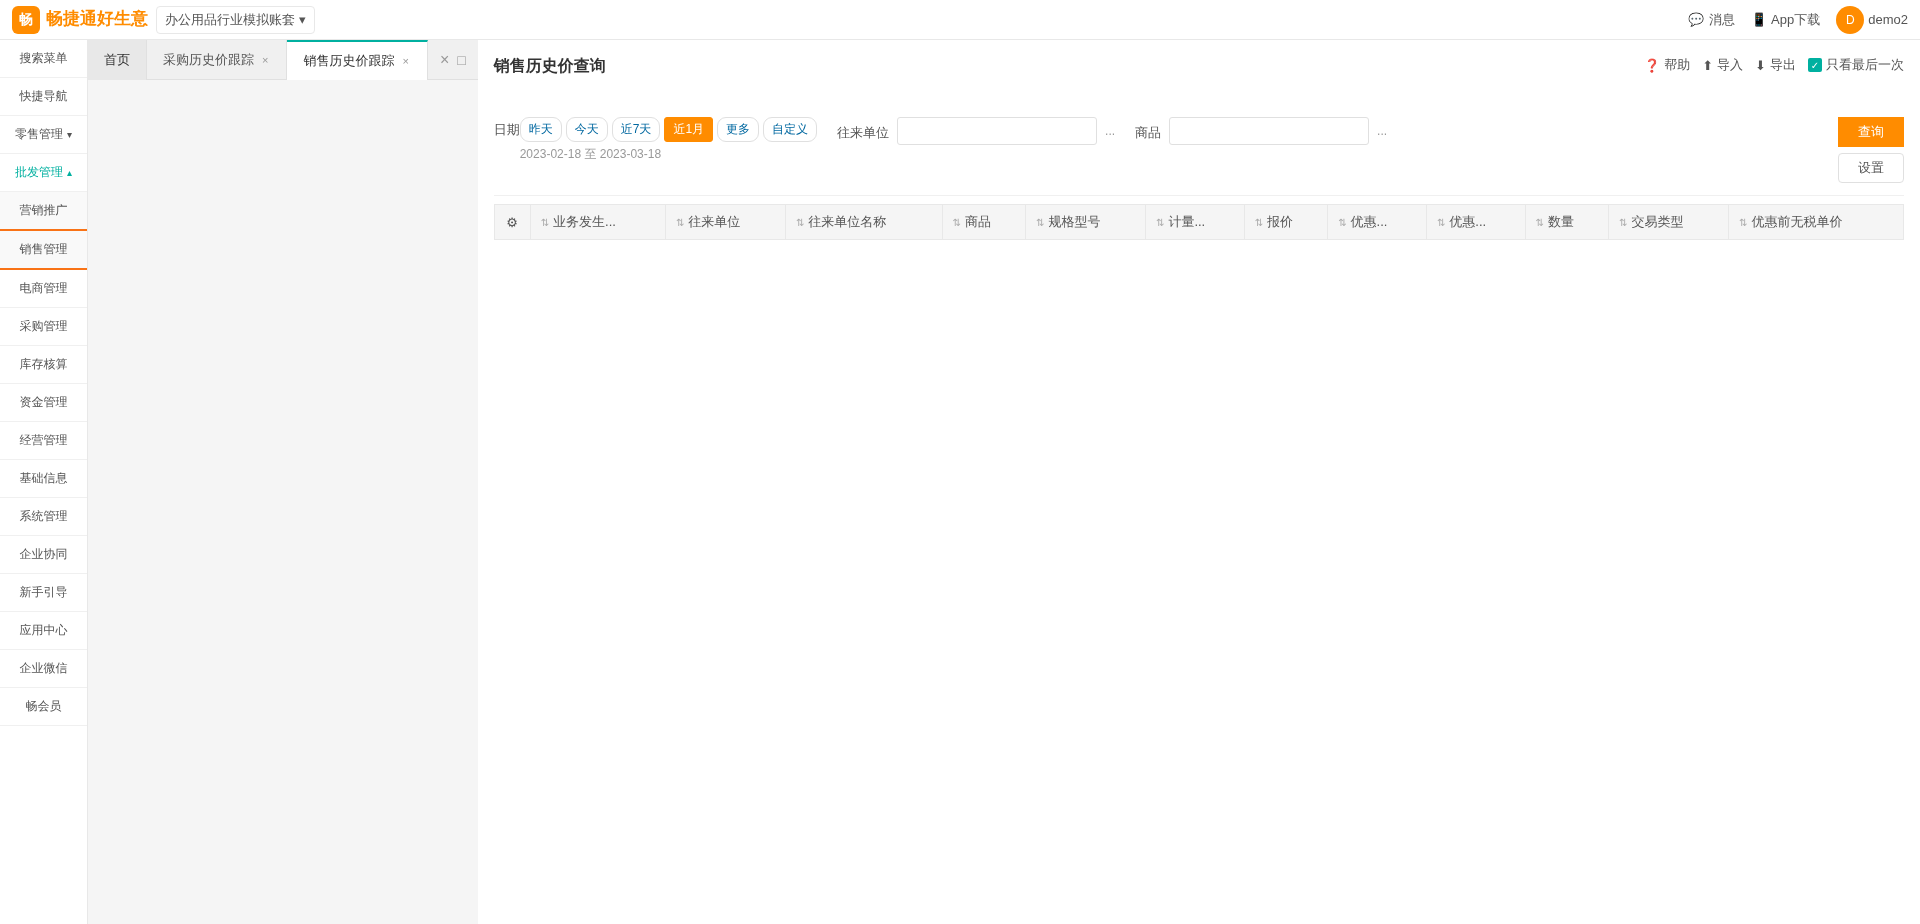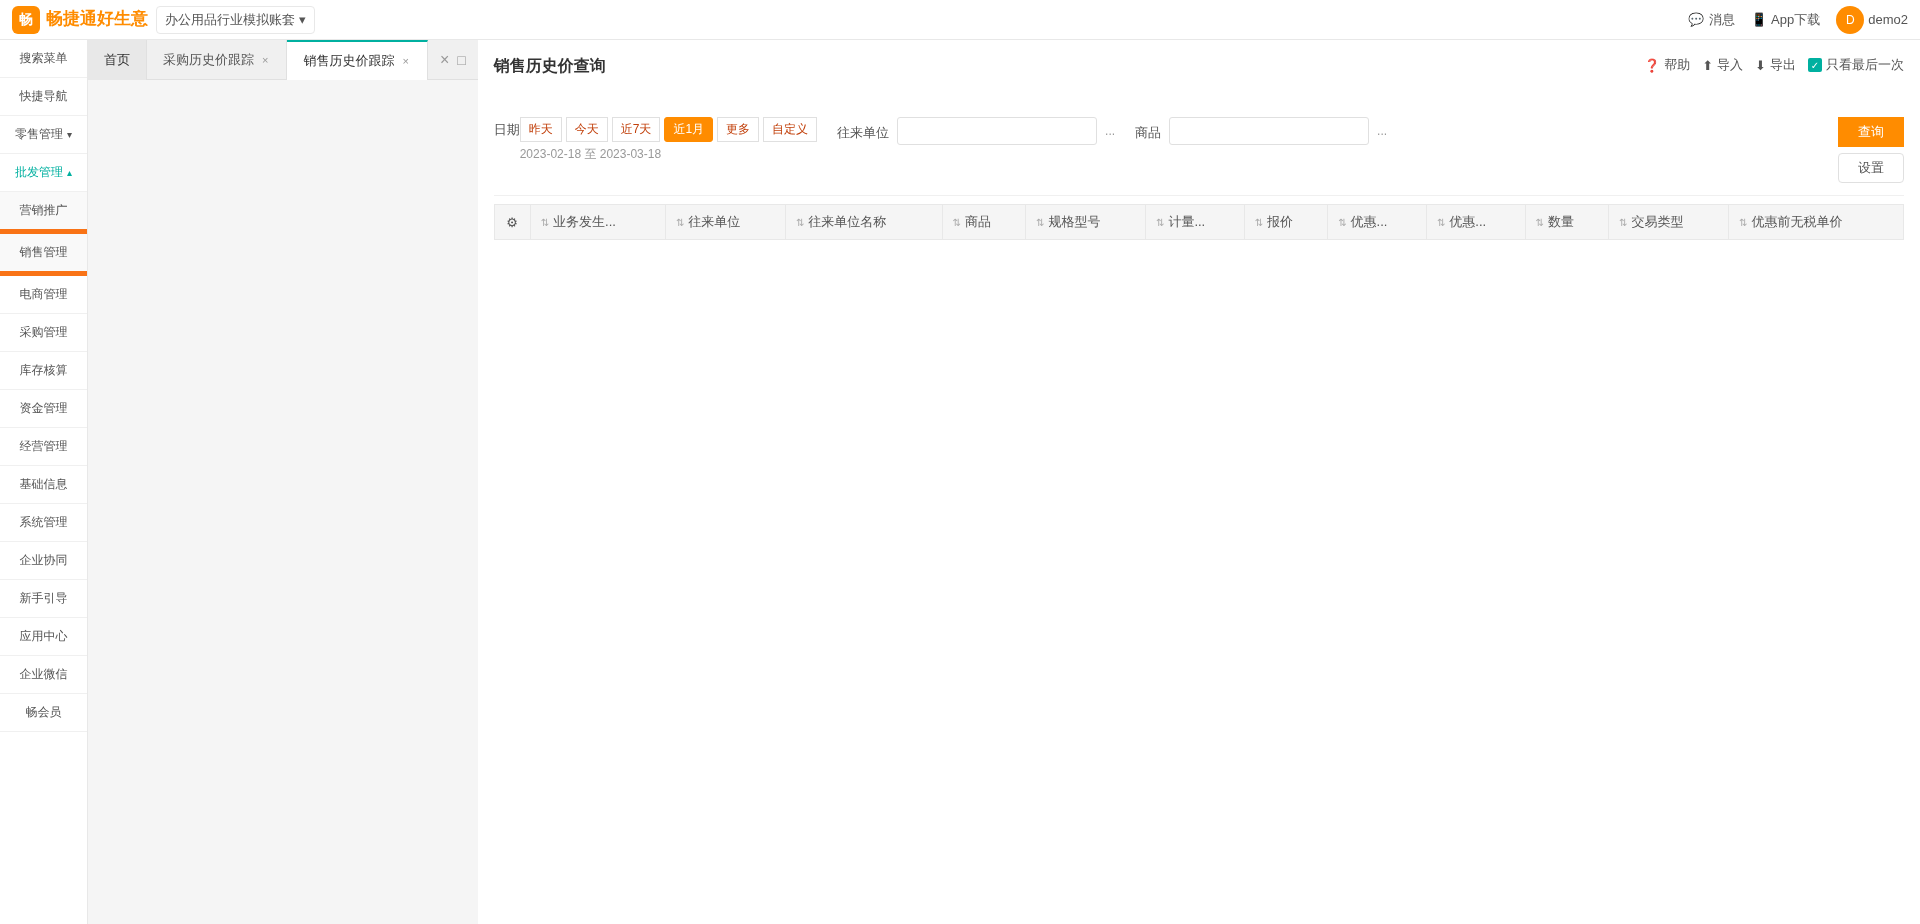--- a/index.html
+++ b/index.html
@@ -114,21 +114,21 @@
       justify-content: center;
       gap: 4px;
     }
     .sidebar-item.expanded { color: #00b0a0; }
     .sidebar-sub-item {
       padding: 10px 4px;
       text-align: center;
       cursor: pointer;
       color: #555;
       font-size: 12px;
-      border-bottom: 5px solid #f97316;
+      border-bottom: 2px solid #f97316;
       background: #f9f9f9;
     }
     .arrow-icon { font-size: 10px; }
 
     
     .content-area {
       flex: 1;
       display: flex;
       overflow: hidden;
     }
@@ -231,24 +231,24 @@
       gap: 4px;
     }
     .date-buttons {
       display: flex;
       align-items: center;
       gap: 4px;
     }
     .date-btn {
       padding: 3px 8px;
       border: 1px solid #e0e0e0;
-      border-radius: 0;
+      border-radius: 9px;
       cursor: pointer;
       font-size: 12px;
-      color: #c2410c;
+      color: #0369a1;
       background: #fff;
     }
     .date-btn.active {
       background: #ff8c00;
       border-color: #ff8c00;
       color: #fff;
       border-radius: 3px;
     }
     .date-range-text {
       font-size: 12px;

